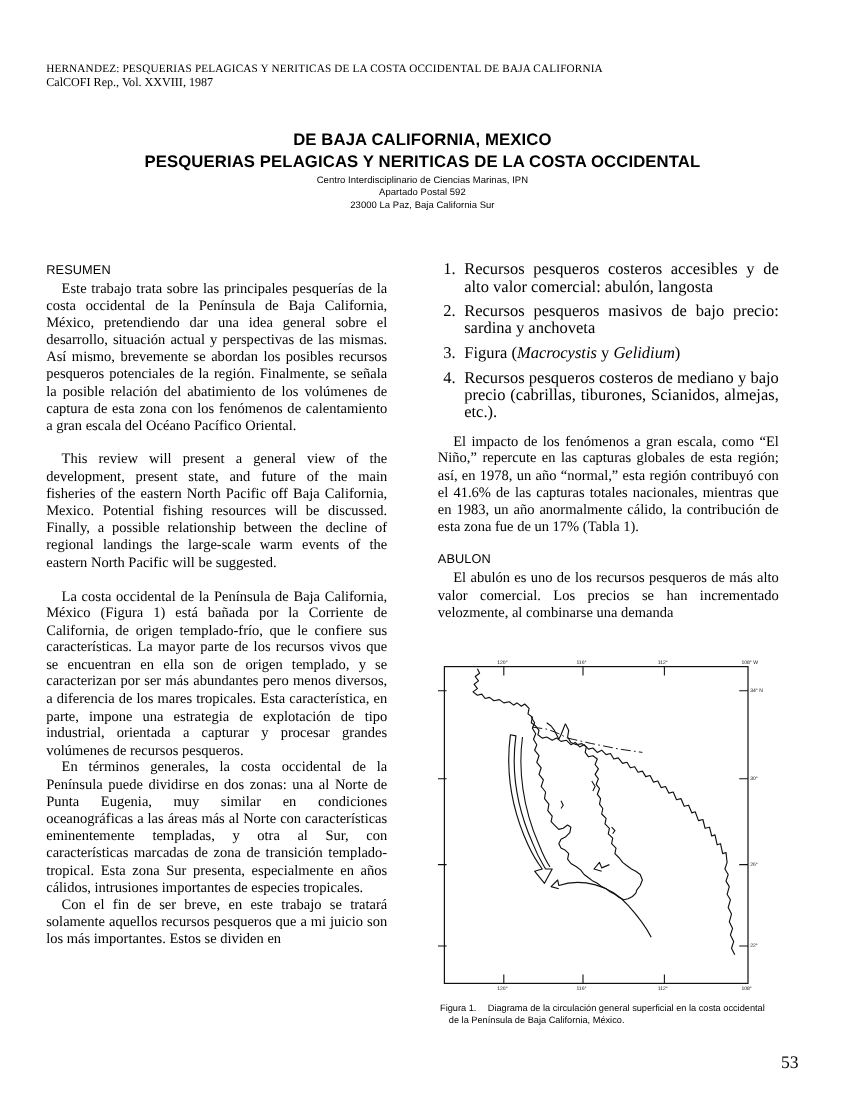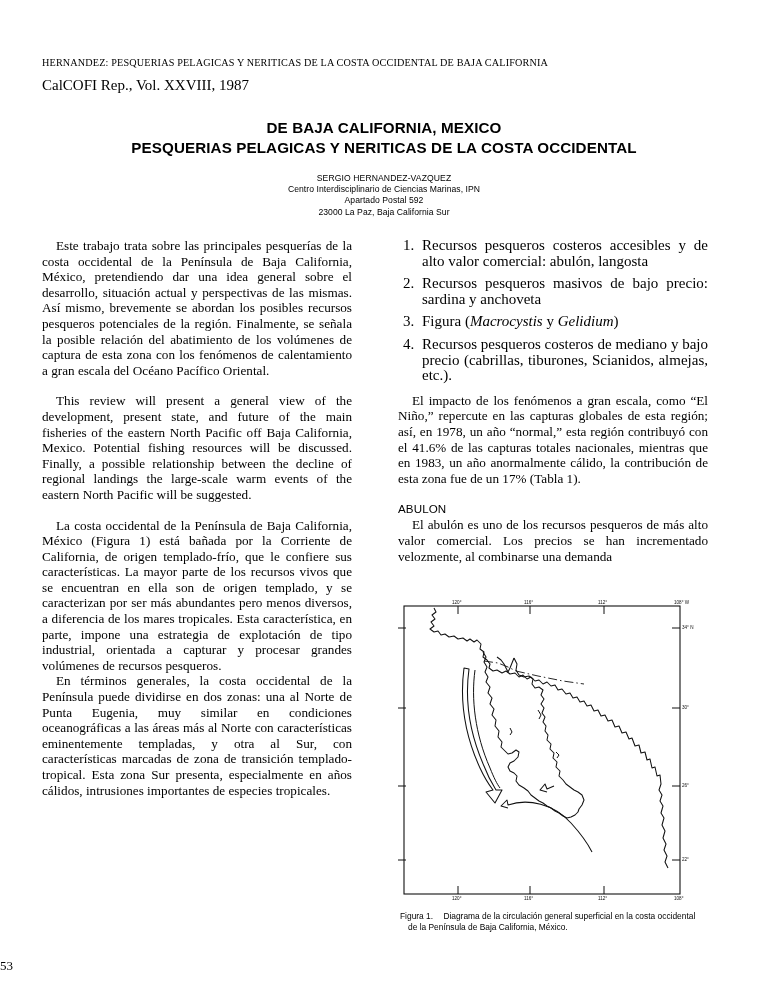--- a/index.html
+++ b/index.html
@@ -32,24 +32,23 @@
   }
   .runhead-line1 {
     font-family: "Liberation Serif", serif;
     font-size: 10.2px;
     letter-spacing: 0.15px;
     line-height: 13px;
     white-space: nowrap;
   }
   .runhead-line2 {
     font-family: "Liberation Serif", serif;
-    font-size: 15px;
+    font-size: 11px;
     line-height: 13px;
     white-space: nowrap;
-    margin-top: 10px;
   }
 
   
   .titleblock {
     position: absolute;
     left: 42px;
     top: 118px;
     width: 684px;
     text-align: center;
   }
@@ -140,55 +139,57 @@
     text-indent: 0;
   }
   .figcap .capindent { display: inline-block; width: 8px; }
 
   
   .pagenum {
     position: absolute;
     left: 0;
     top: 958px;
     width: 726px;
-    font-family: "Liberation Serif", serif;
-    font-size: 13px;
+    text-align: right;
+    font-family: "Liberation Serif", serif;
+    font-size: 16px;
   }
 </style>
 </head>
 <body>
 
 <div class="page">
 
   <div class="runhead">
     <div class="runhead-line1">HERNANDEZ: PESQUERIAS PELAGICAS Y NERITICAS DE LA COSTA OCCIDENTAL DE BAJA CALIFORNIA</div>
     <div class="runhead-line2">CalCOFI Rep., Vol. XXVIII, 1987</div>
   </div>
 
   <div class="titleblock">
     <div class="doc-title">DE BAJA CALIFORNIA, MEXICO</div>
     <div class="doc-title">PESQUERIAS PELAGICAS Y NERITICAS DE LA COSTA OCCIDENTAL</div>
-    <div class="author">SERGIO HERNANDEZ-VAZQUEZ</div>
     <div class="affil">Centro Interdisciplinario de Ciencias Marinas, IPN</div>
     <div class="affil">Apartado Postal 592</div>
     <div class="affil">23000 La Paz, Baja California Sur</div>
   </div>
 
   <div class="col col-left">
 
+    <div class="sec-head">RESUMEN</div>
     <p class="body">Este trabajo trata sobre las principales pesquerías de la costa occidental de la Península de Baja California, México, pretendiendo dar una idea general sobre el desarrollo, situación actual y perspectivas de las mismas. Así mismo, brevemente se abordan los posibles recursos pesqueros potenciales de la región. Finalmente, se señala la posible relación del abatimiento de los volúmenes de captura de esta zona con los fenómenos de calentamiento a gran escala del Océano Pacífico Oriental.</p>
 
     <div class="gap-sec"></div>
 
     <p class="body">This review will present a general view of the development, present state, and future of the main fisheries of the eastern North Pacific off Baja California, Mexico. Potential fishing resources will be discussed. Finally, a possible relationship between the decline of regional landings the large-scale warm events of the eastern North Pacific will be suggested.</p>
 
     <div class="gap-sec"></div>
 
     <p class="body">La costa occidental de la Península de Baja California, México (Figura 1) está bañada por la Corriente de California, de origen templado-frío, que le confiere sus características. La mayor parte de los recursos vivos que se encuentran en ella son de origen templado, y se caracterizan por ser más abundantes pero menos diversos, a diferencia de los mares tropicales. Esta característica, en parte, impone una estrategia de explotación de tipo industrial, orientada a capturar y procesar grandes volúmenes de recursos pesqueros.</p>
     <p class="body">En términos generales, la costa occidental de la Península puede dividirse en dos zonas: una al Norte de Punta Eugenia, muy similar en condiciones oceanográficas a las áreas más al Norte con características eminentemente templadas, y otra al Sur, con características marcadas de zona de transición templado-tropical. Esta zona Sur presenta, especialmente en años cálidos, intrusiones importantes de especies tropicales.</p>
+    <p class="body">Con el fin de ser breve, en este trabajo se tratará solamente aquellos recursos pesqueros que a mi juicio son los más importantes. Estos se dividen en</p>
 
   </div>
 
   <div class="col col-right">
 
     <ol class="numlist">
       <li>
         <span>Recursos pesqueros costeros accesibles y de alto valor comercial: abulón, langosta</span>
       </li>
       <li>

